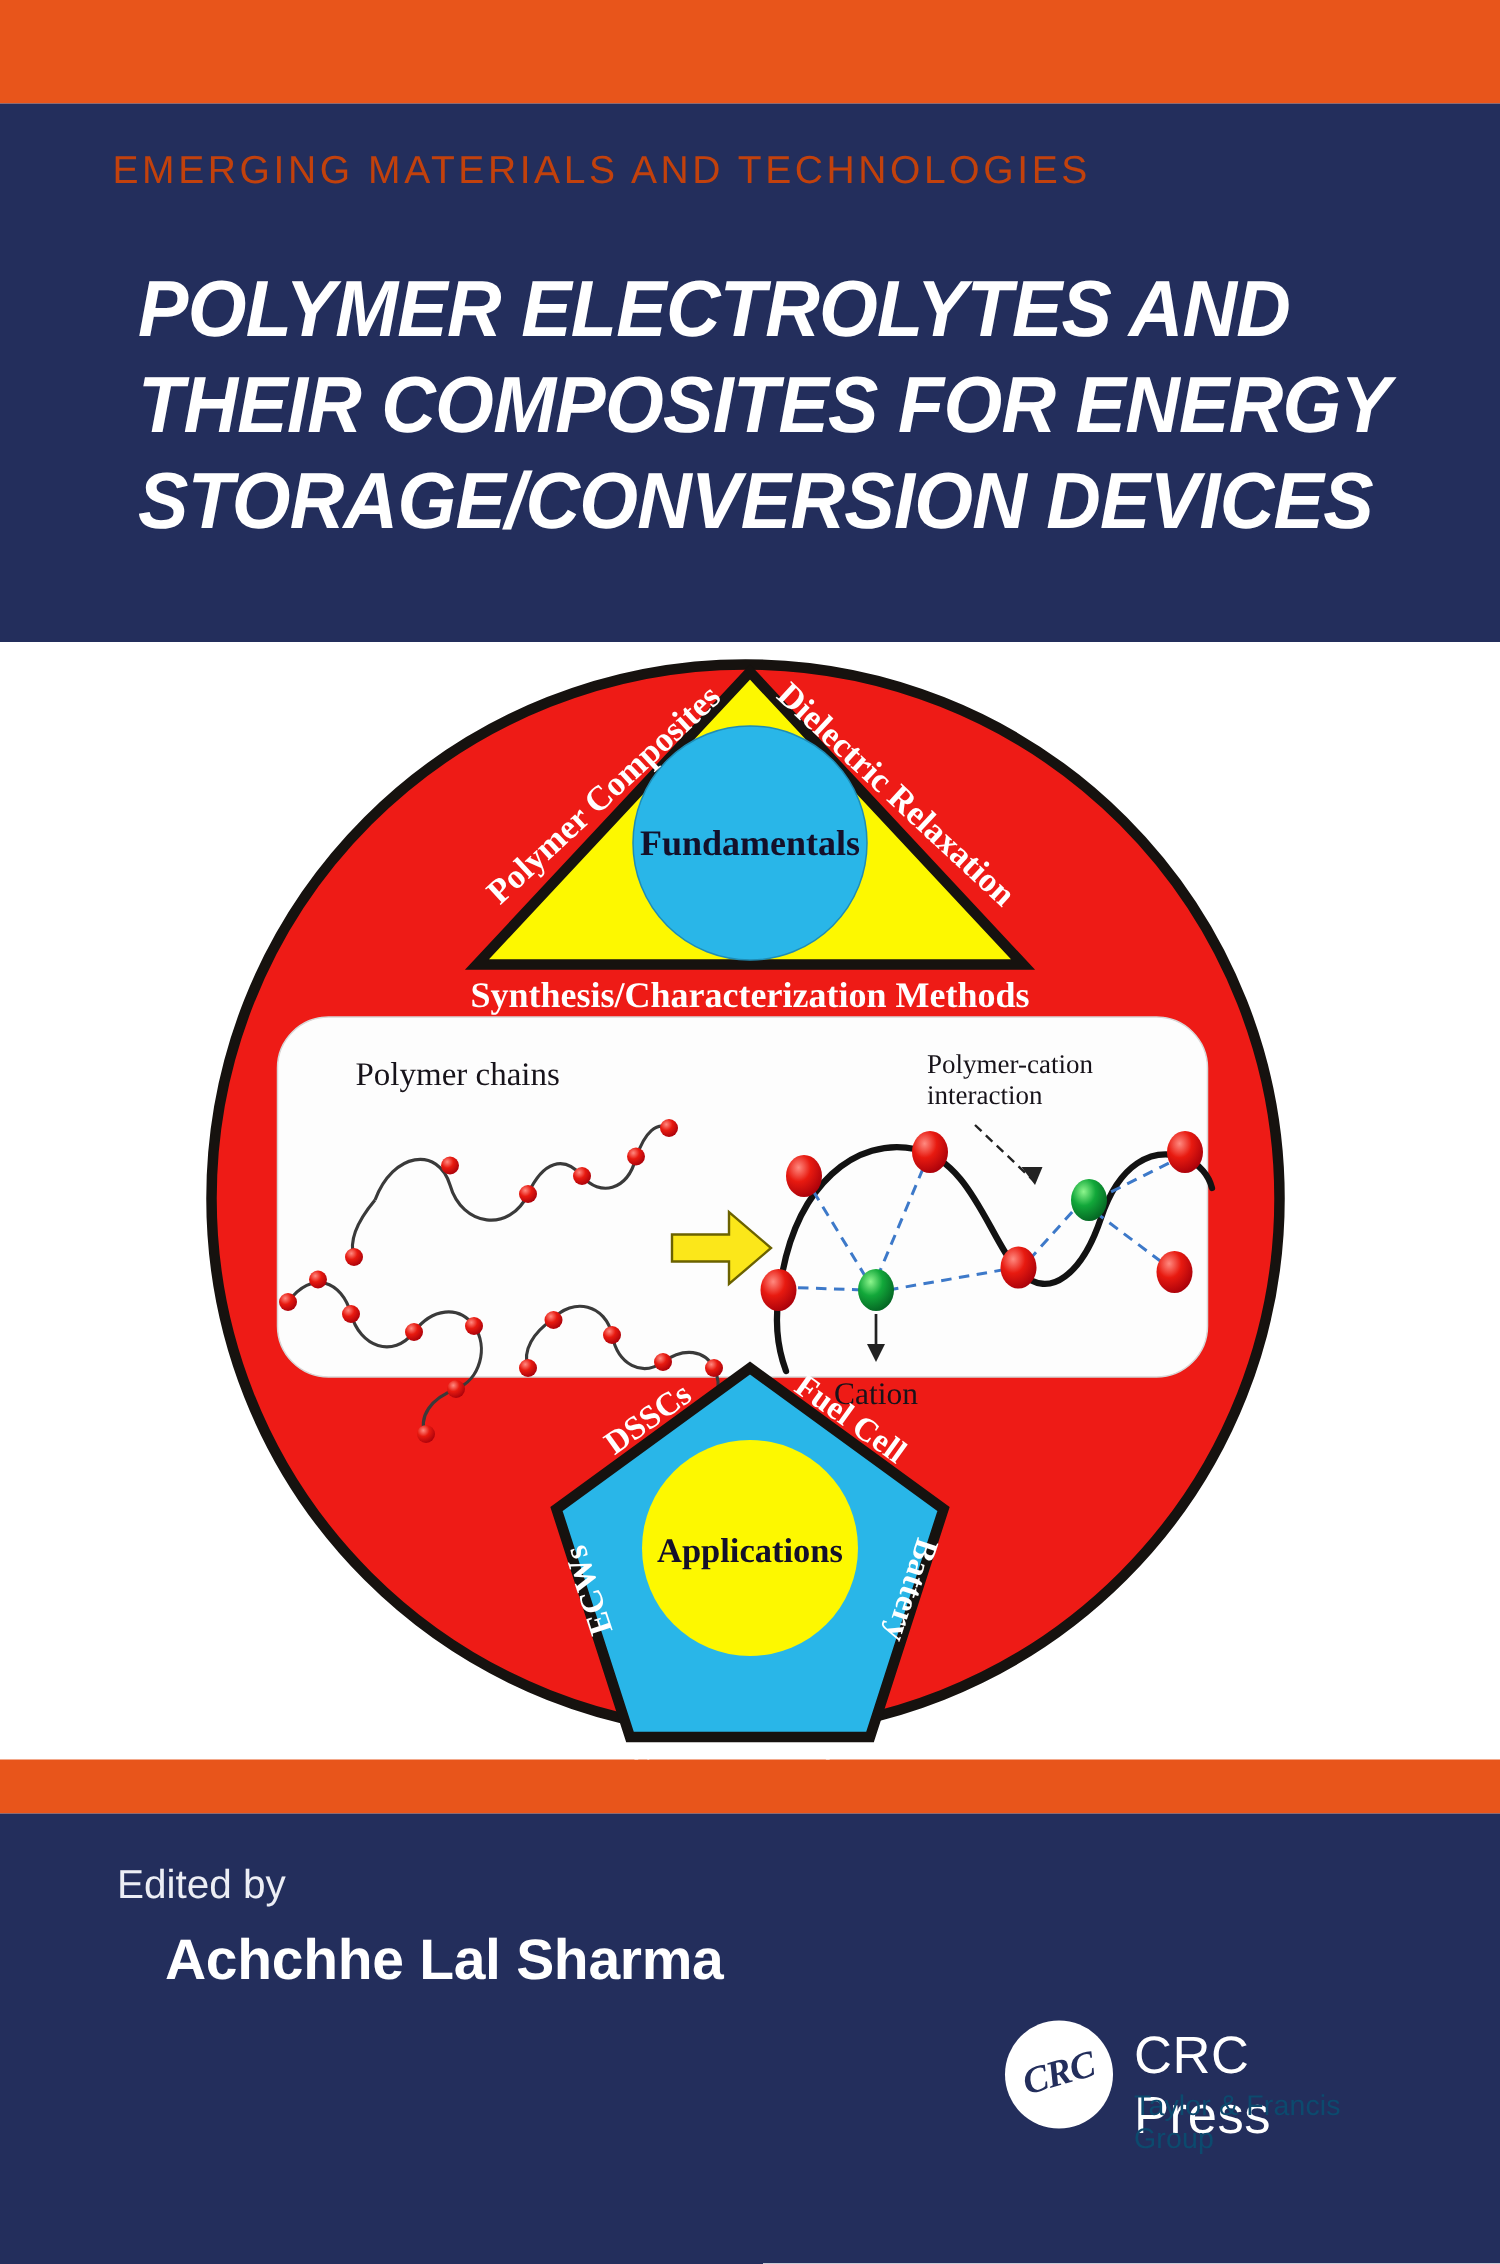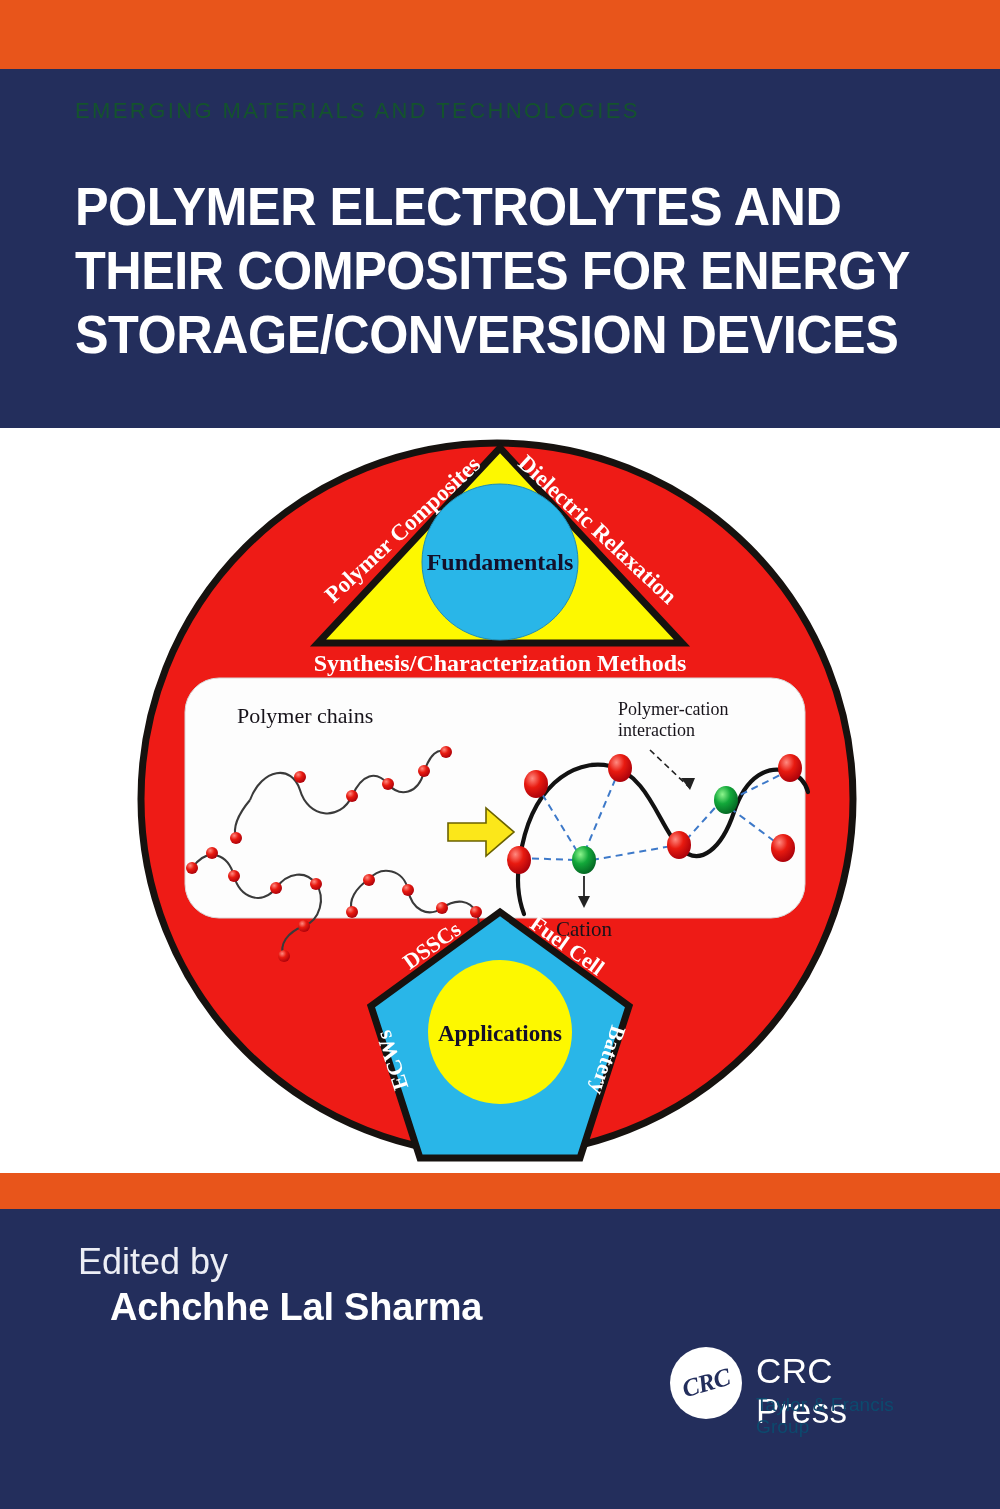--- a/index.html
+++ b/index.html
@@ -44,32 +44,33 @@
     position: absolute;
     left: 0; top: 1209px;
     width: 1000px; height: 300px;
     background: #232e5c;
   }
 
   
   .series-line {
     position: absolute;
     left: 75px; top: 98px;
-    font-size: 22px;
+    font-size: 26px;
     letter-spacing: 2.4px;
-    color: #14532d;
+    color: #c2410c;
     font-weight: 400;
     white-space: nowrap;
   }
 
   
   .title-block {
     position: absolute;
-    left: 75px; top: 175px;
+    left: 92px; top: 175px;
     width: 860px;
+    font-style: italic;
   }
   .title-line {
     color: #ffffff;
     font-size: 53px;
     line-height: 64px;
     font-weight: 700;
     letter-spacing: -0.5px;
     transform: scaleX(0.95);
     transform-origin: left center;
     white-space: nowrap;
@@ -81,21 +82,21 @@
     left: 0; top: 428px;
     width: 1000px; height: 745px;
   }
   .artwork svg { display: block; }
 
   
   .edited-by {
     position: absolute;
     left: 78px; top: 1241px;
     color: #eceef5;
-    font-size: 36px;
+    font-size: 27px;
     font-weight: 400;
   }
   .editor-names {
     position: absolute;
     left: 78px; top: 1280px;
   }
   .editor-name {
     color: #ffffff;
     font-size: 38px;
     line-height: 55px;

